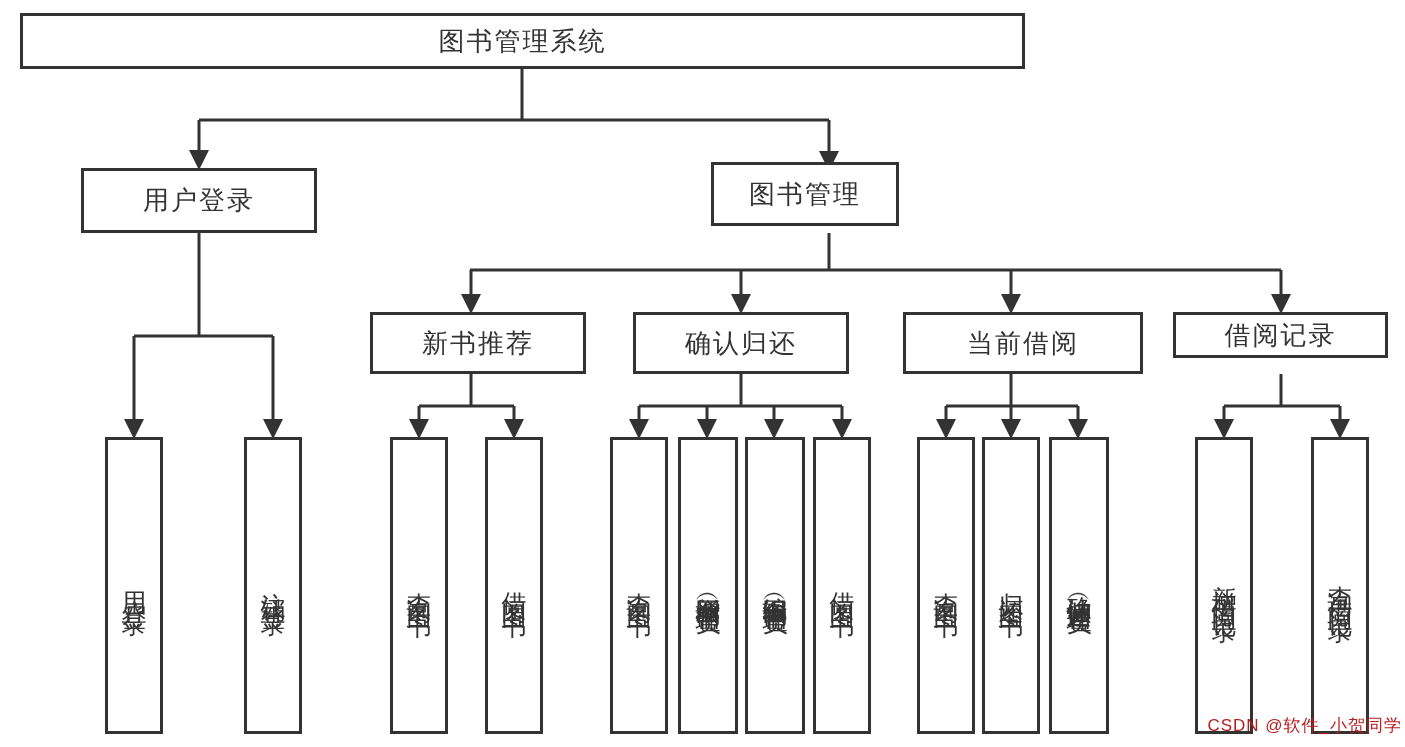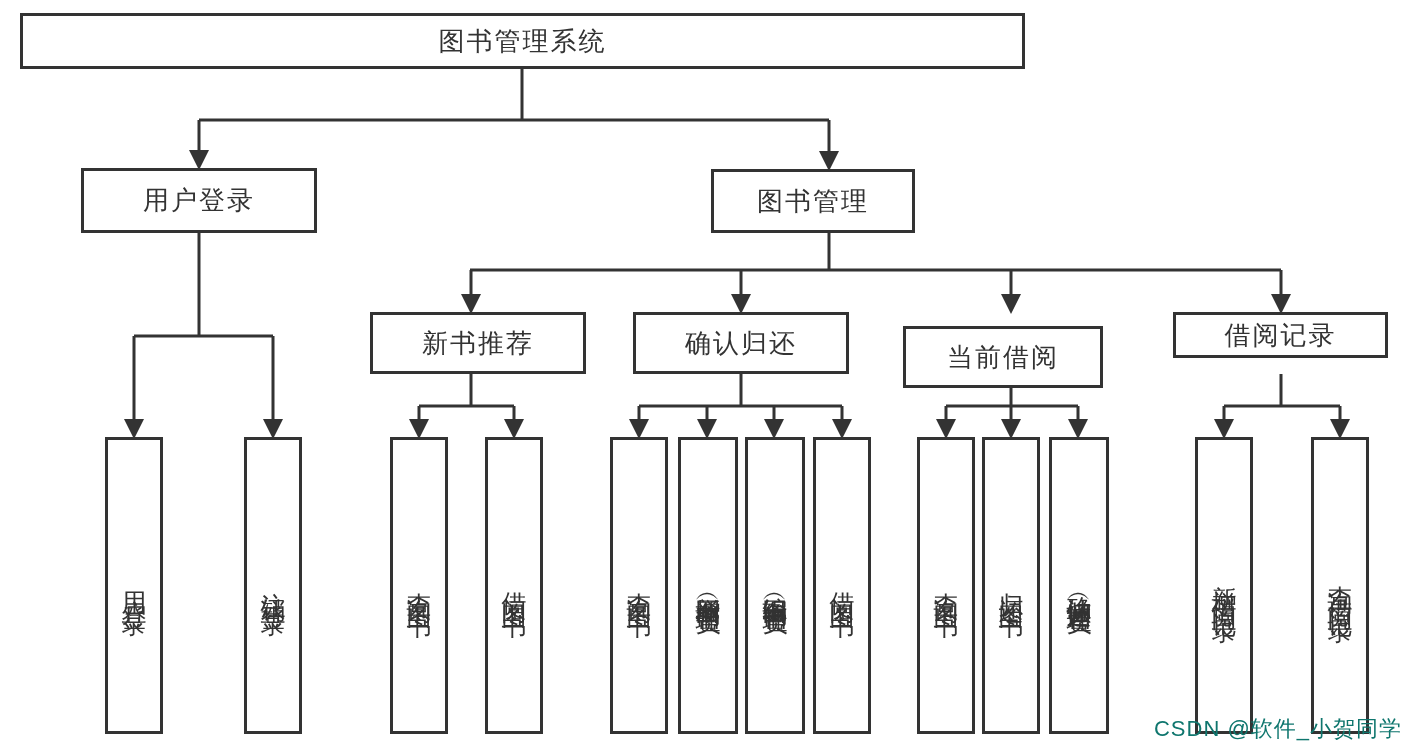--- a/index.html
+++ b/index.html
@@ -45,23 +45,23 @@
     letter-spacing: 7px;
     color: #333333;
     line-height: 1;
   }
   .vlabel.tight { letter-spacing: 2px; }
   .watermark {
     position: absolute;
     right: 3px;
     top: 714px;
     z-index: 2;
-    font-size: 22px;
+    font-size: 17px;
     letter-spacing: 1px;
-    color: #0f766e;
+    color: #b91c1c;
     white-space: nowrap;
   }
 </style>
 </head>
 <body>
 
 <div class="canvas">
 
   <svg class="edges-svg" viewBox="0 0 1405 747" xmlns="http://www.w3.org/2000/svg">
 
@@ -105,31 +105,31 @@
       M1330 419 L1350 419 L1340 439 Z"></path>
   </svg>
 
   <div class="box" style="left:20px; top:13px; width:1005px; height:56px">
     <span class="hlabel">图书管理系统</span>
   </div>
 
   <div class="box" style="left:81px; top:168px; width:236px; height:65px">
     <span class="hlabel">用户登录</span>
   </div>
-  <div class="box" style="left:711px; top:169px; width:204px; height:64px">
+  <div class="box" style="left:711px; top:162px; width:188px; height:64px">
     <span class="hlabel">图书管理</span>
   </div>
 
   <div class="box" style="left:370px; top:312px; width:216px; height:62px">
     <span class="hlabel">新书推荐</span>
   </div>
   <div class="box" style="left:633px; top:312px; width:216px; height:62px">
     <span class="hlabel">确认归还</span>
   </div>
-  <div class="box" style="left:903px; top:326px; width:200px; height:62px">
+  <div class="box" style="left:903px; top:312px; width:240px; height:62px">
     <span class="hlabel">当前借阅</span>
   </div>
   <div class="box" style="left:1173px; top:312px; width:215px; height:46px">
     <span class="hlabel">借阅记录</span>
   </div>
 
   <div class="box leaf" style="left:105px">
     <span class="vlabel">用户登录</span>
   </div>
   <div class="box leaf" style="left:244px">

